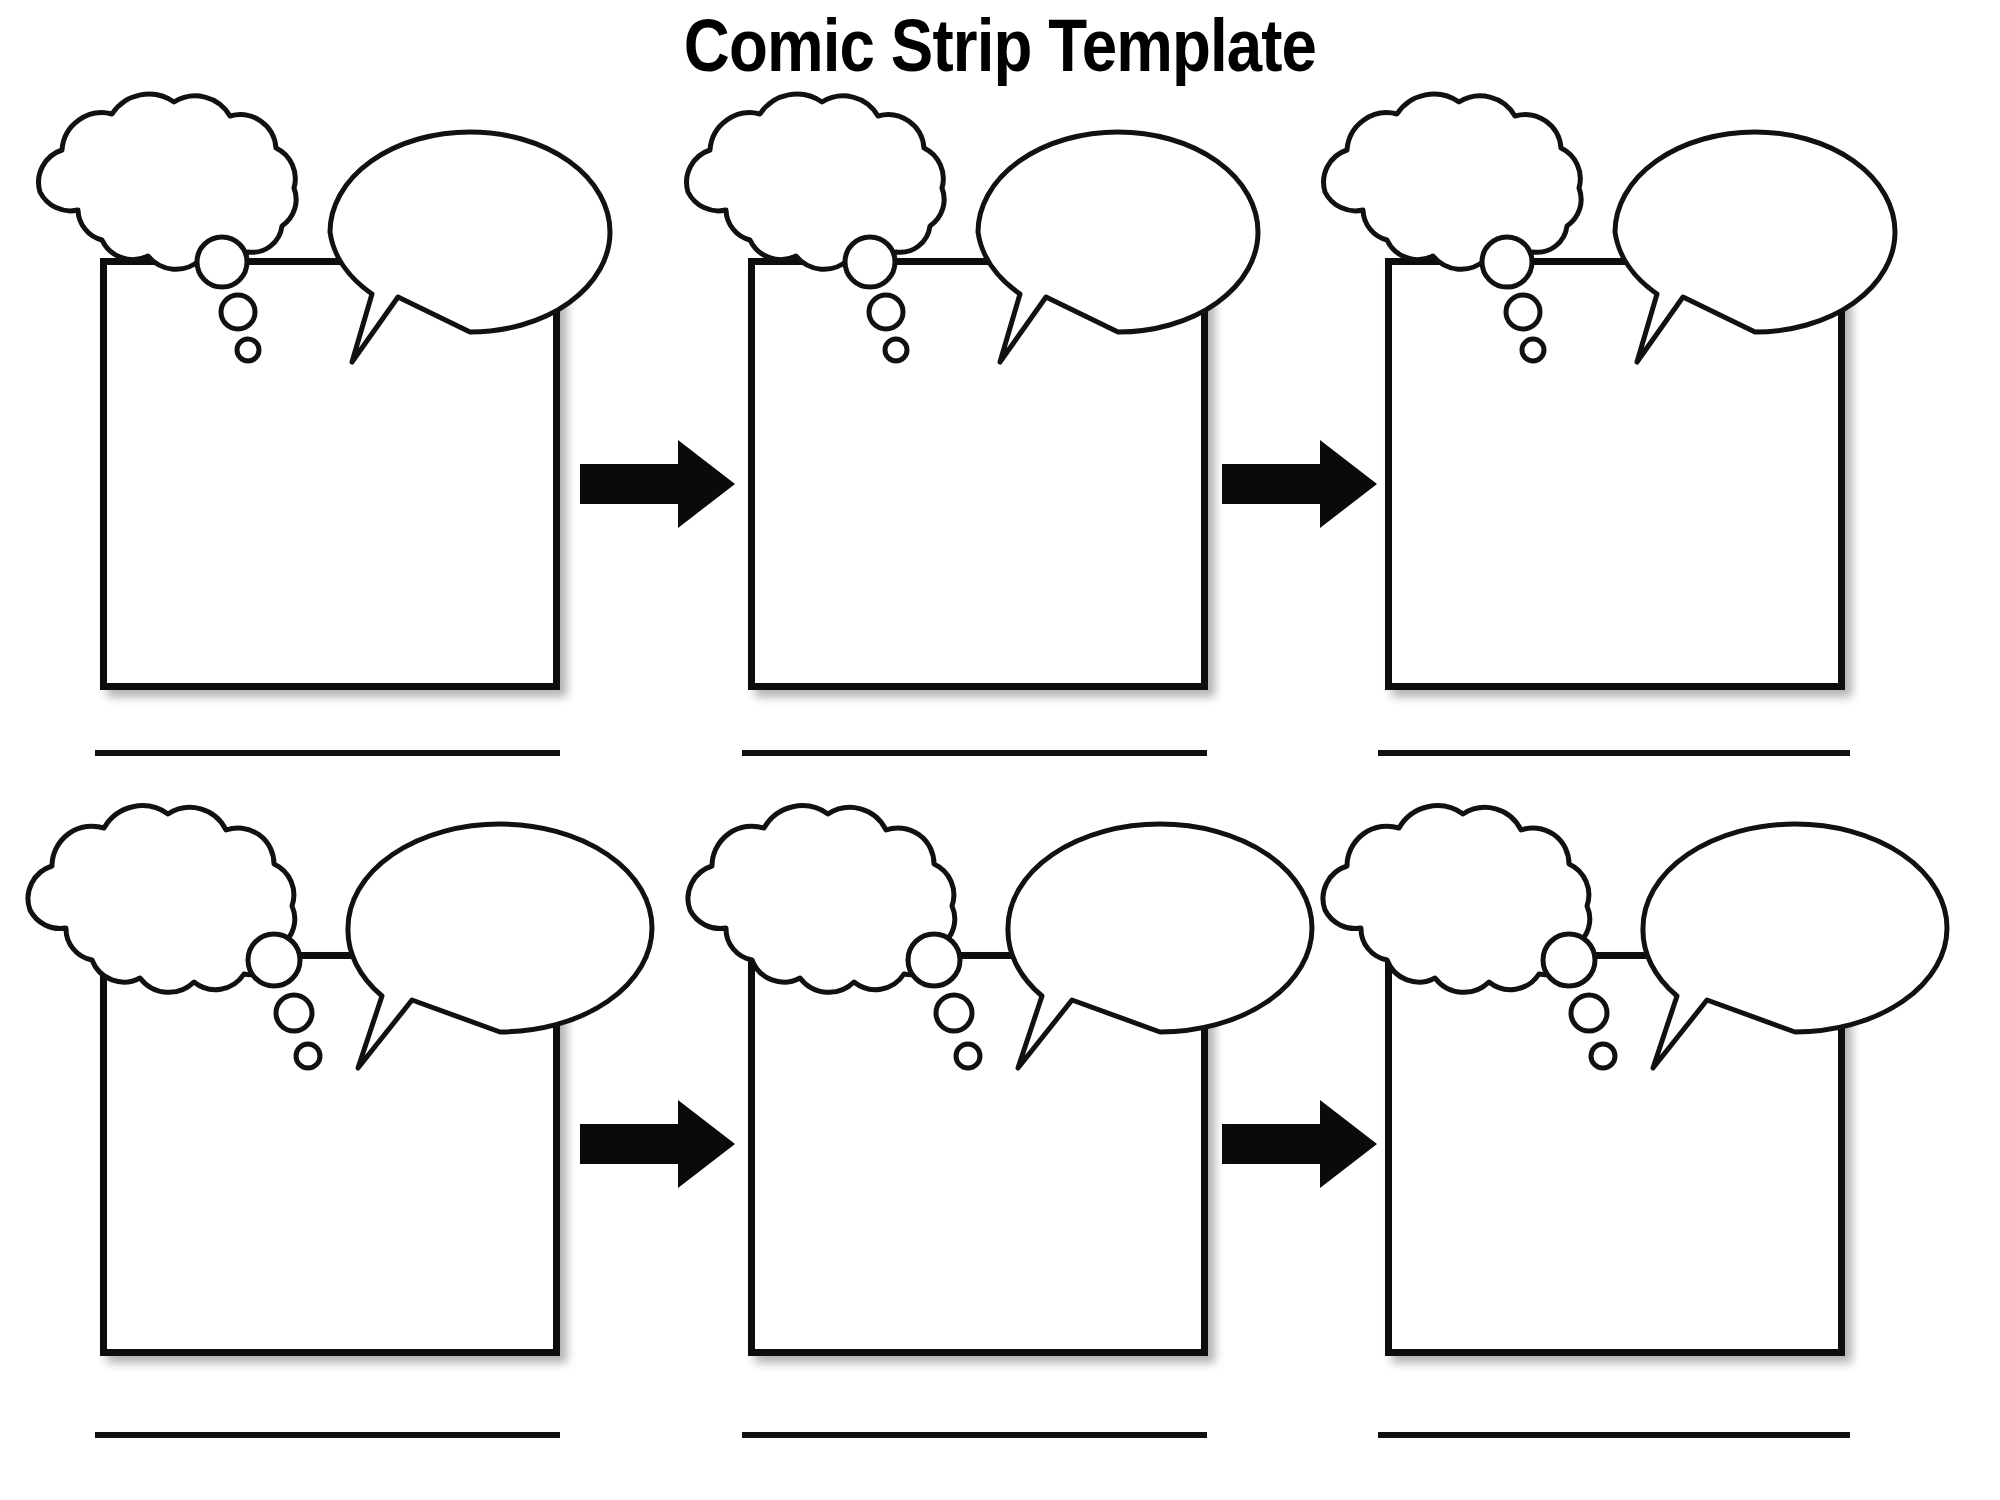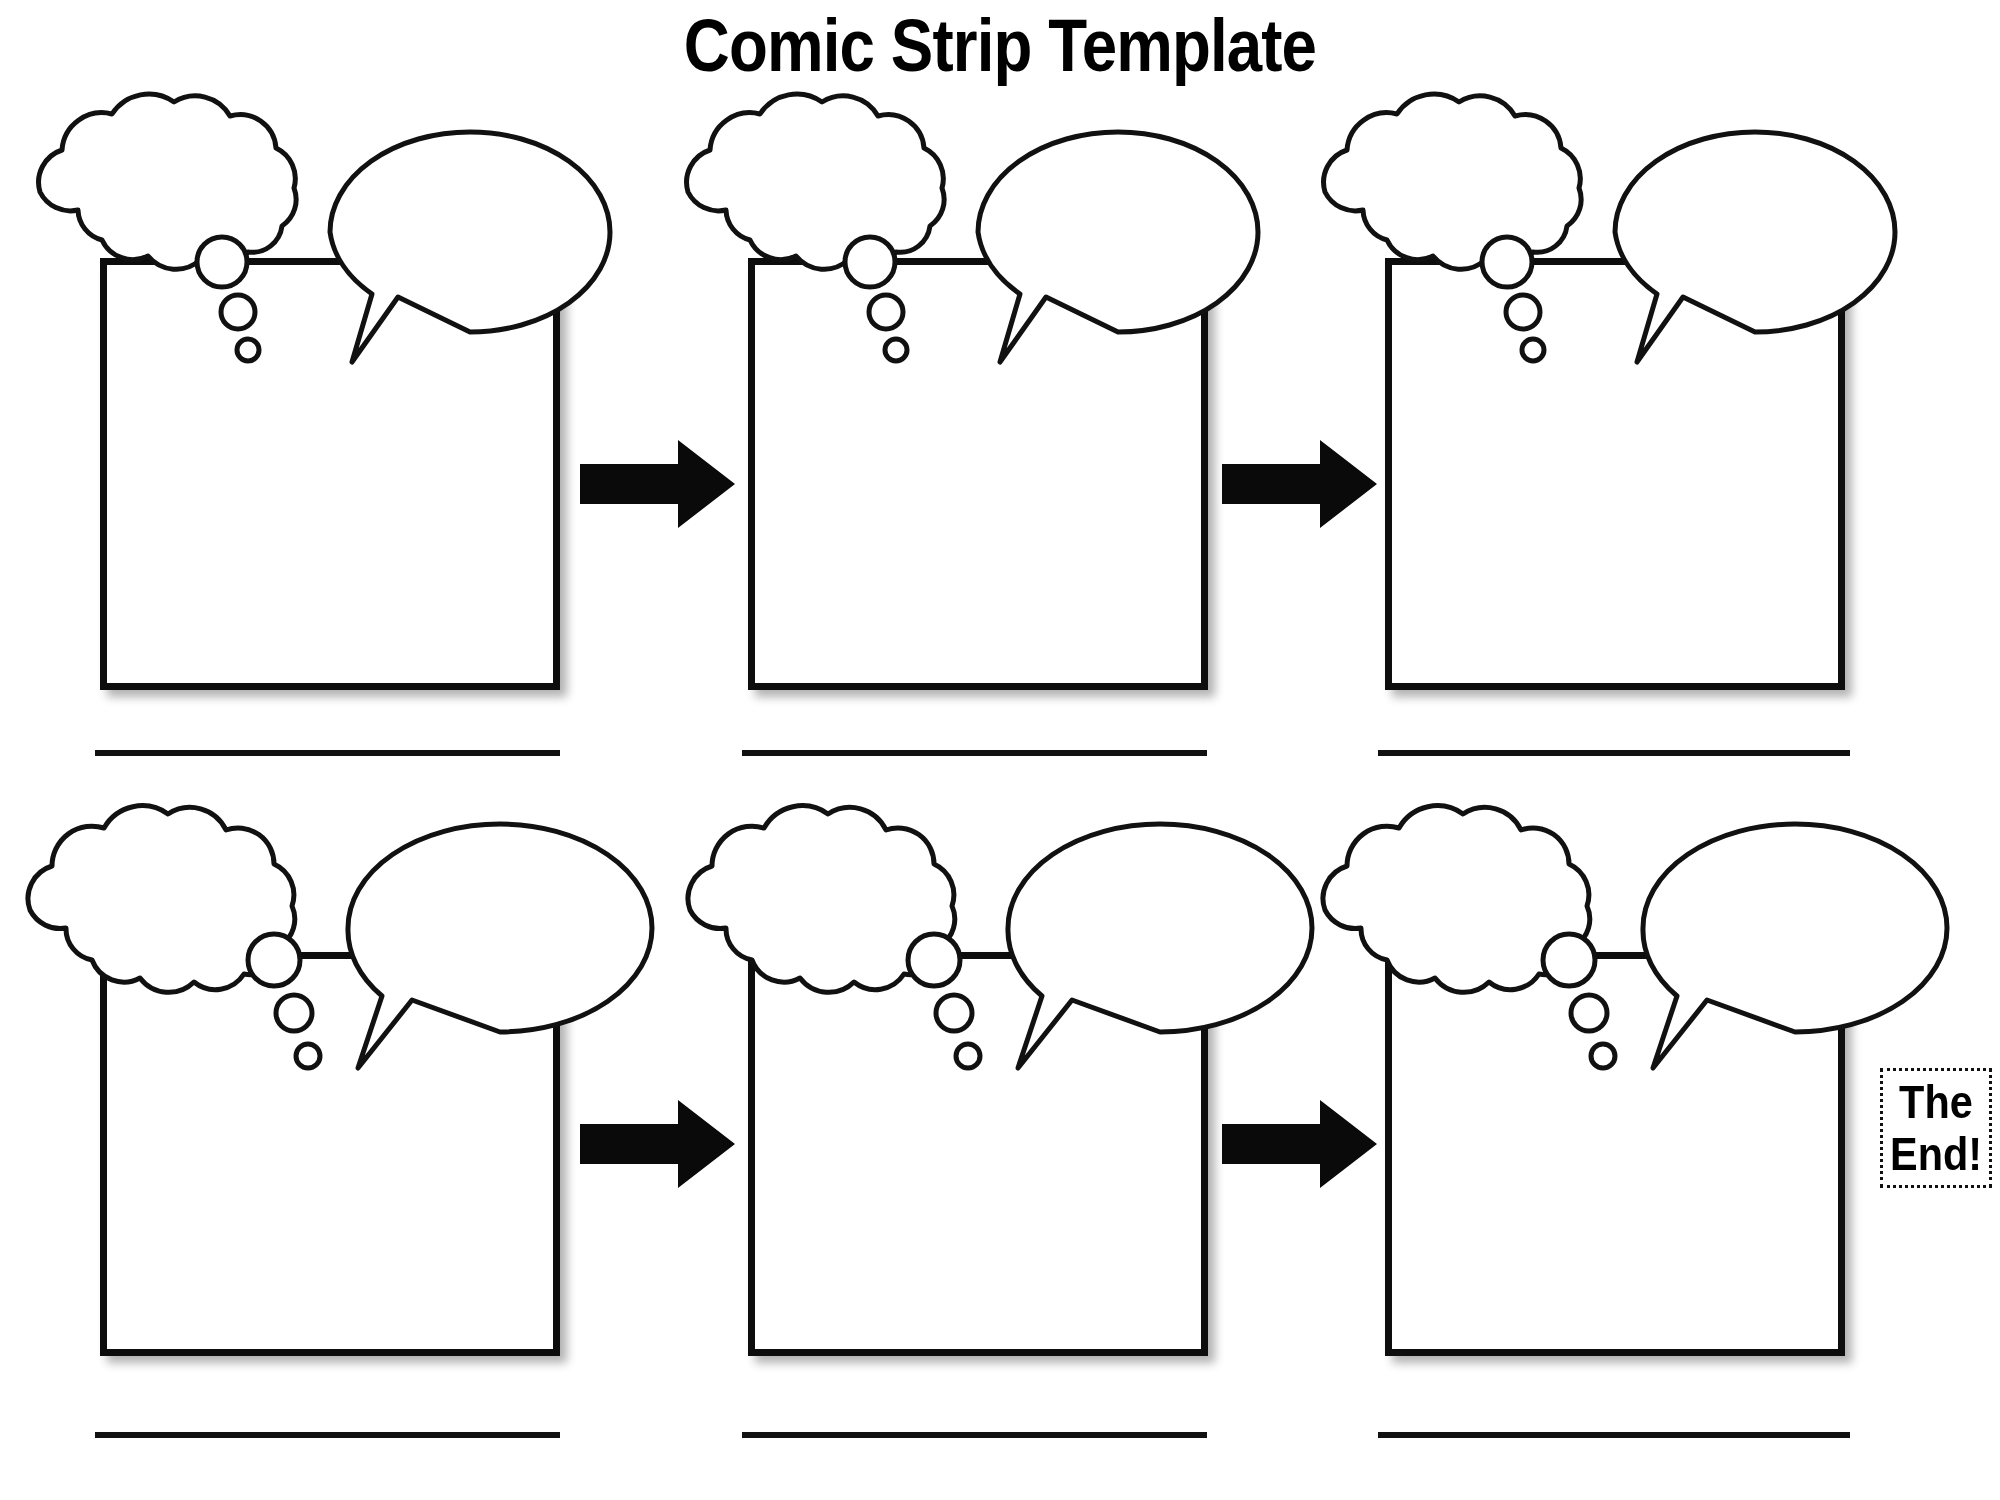--- a/index.html
+++ b/index.html
@@ -345,18 +345,14 @@
     <svg width="155" height="88" viewBox="0 0 155 88" aria-hidden="true">
       <path d="M 0 24 L 98 24 L 98 0 L 155 44 L 98 88 L 98 64 L 0 64 Z" fill="#0a0a0a"></path>
     </svg>
   </div>
   <div class="seq-arrow" style="left:1222px; top:1100px; width:155px; height:88px;">
     <svg width="155" height="88" viewBox="0 0 155 88" aria-hidden="true">
       <path d="M 0 24 L 98 24 L 98 0 L 155 44 L 98 88 L 98 64 L 0 64 Z" fill="#0a0a0a"></path>
     </svg>
   </div>
 
-  <div id="the-end-box" style="left:1880px; top:1068px; width:112px; height:120px;">
-    <div class="end-line">The</div>
-    <div class="end-line">End!</div>
-  </div>
 
 </div>
 
 </body></html>

